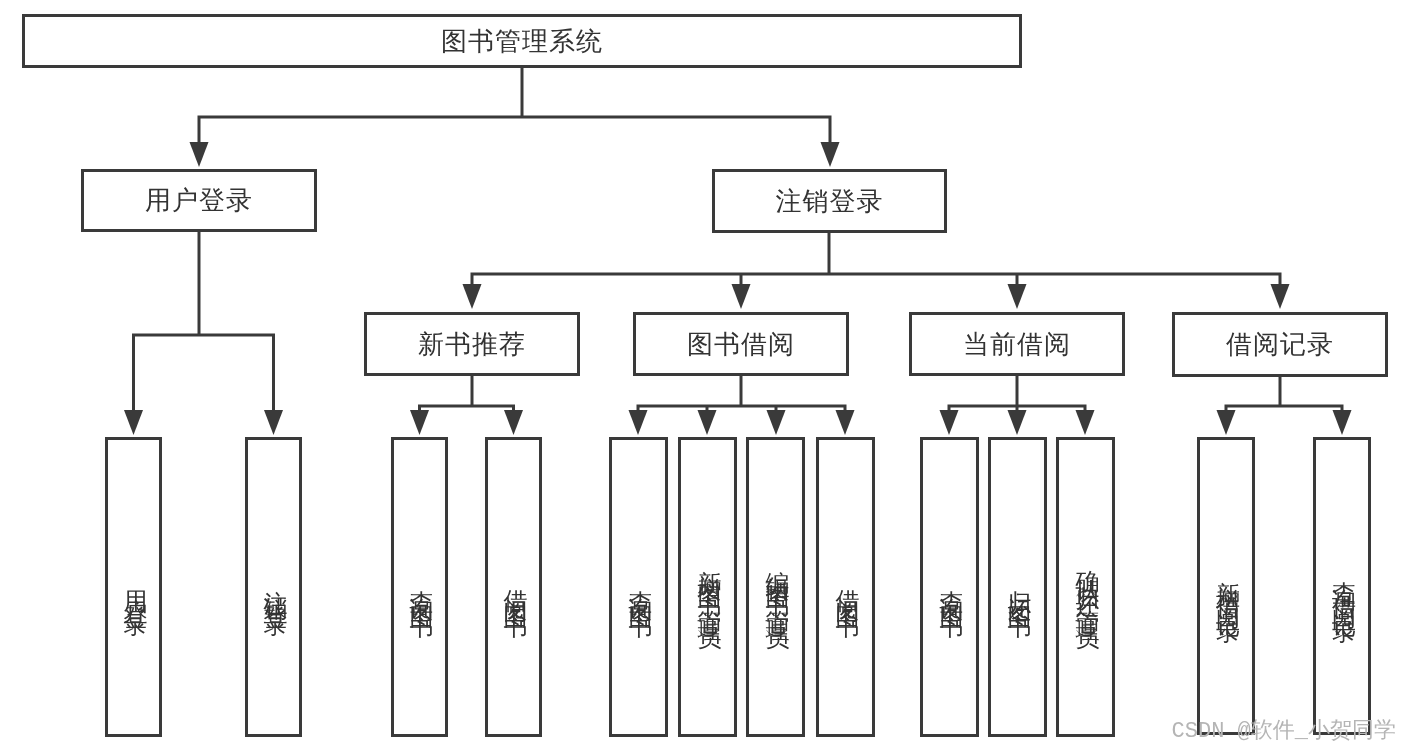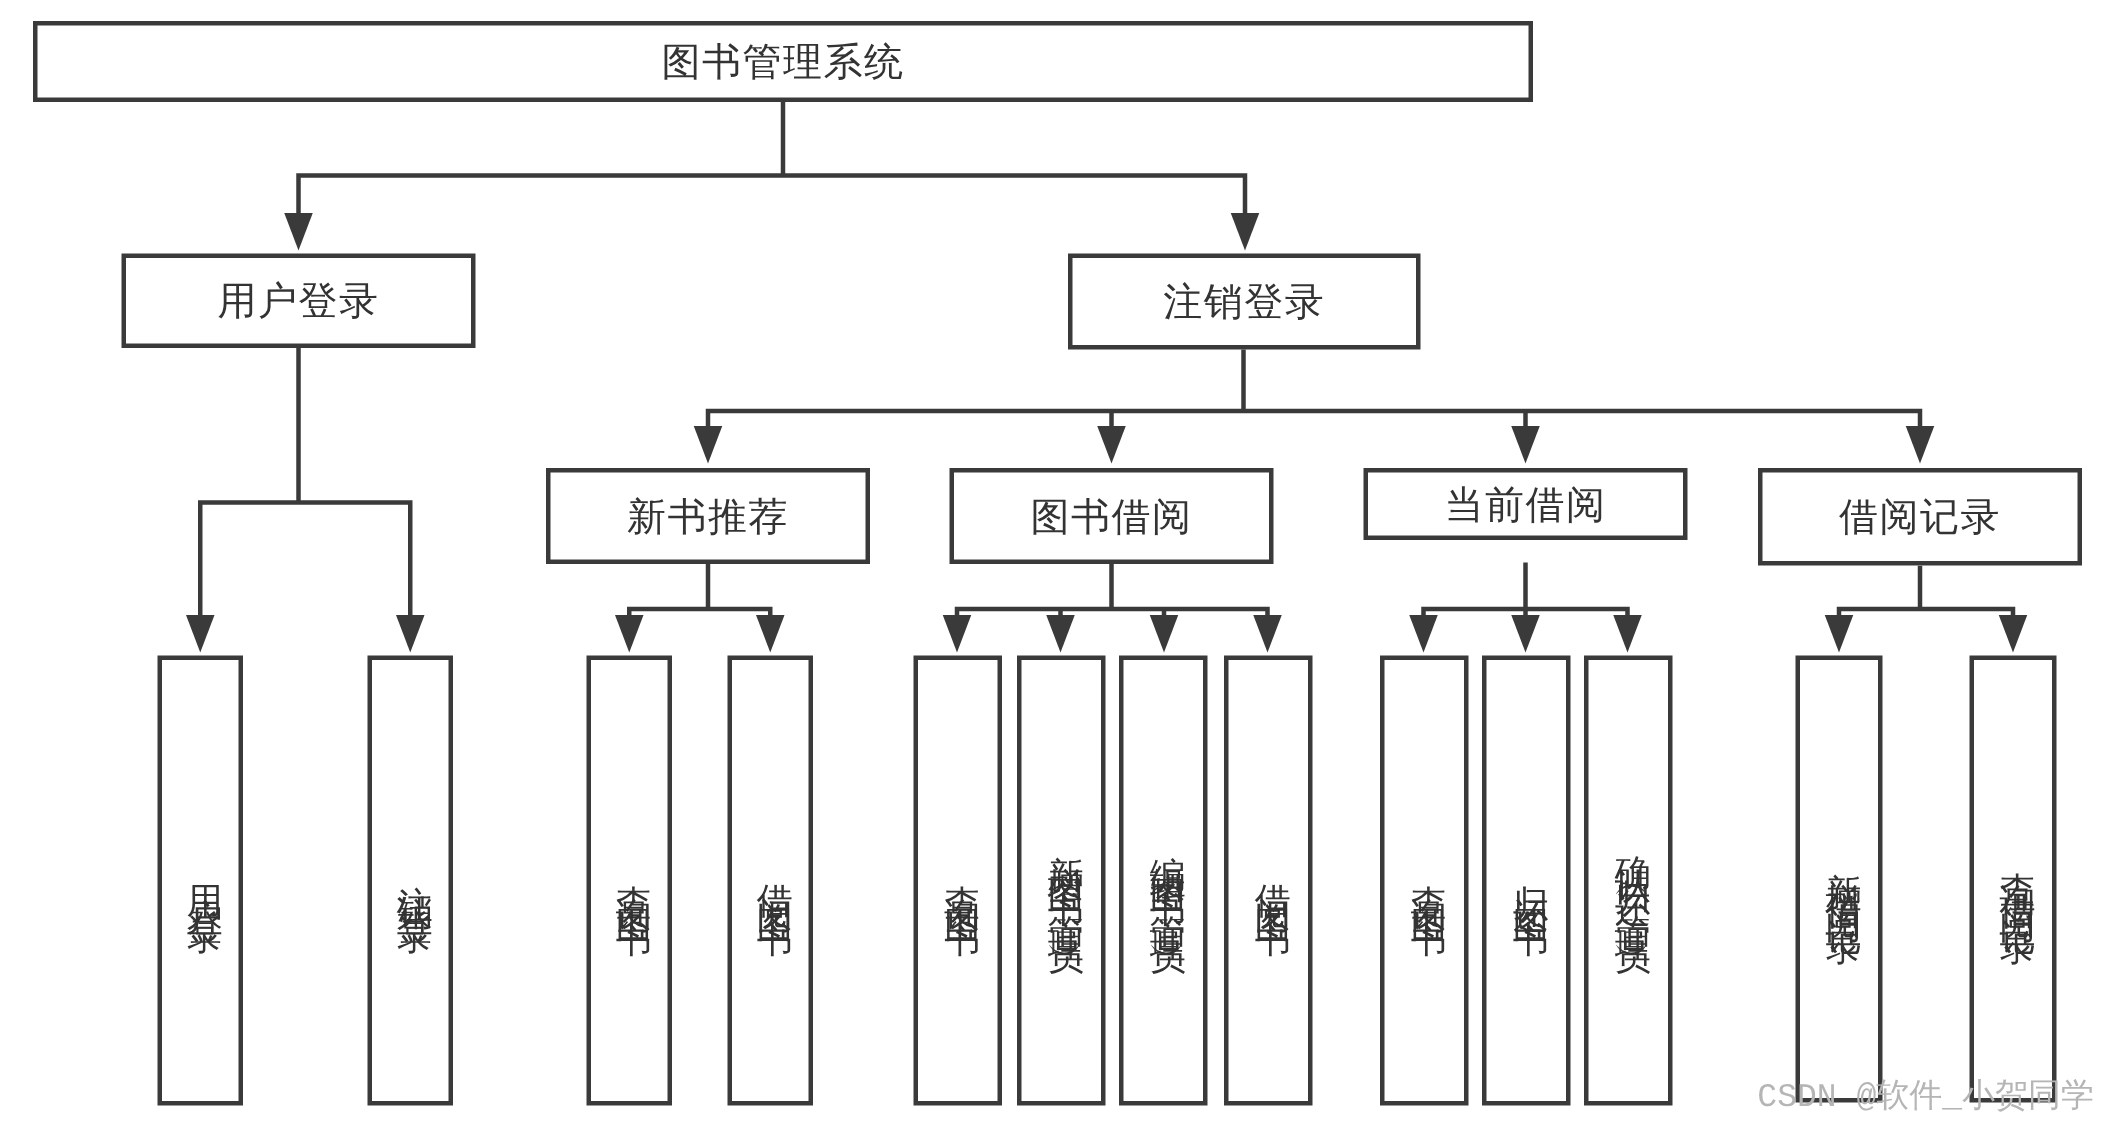--- a/index.html
+++ b/index.html
@@ -108,21 +108,21 @@
   <div class="node h" style="left:712px;top:169px;width:235px;height:64px">
     <span>注销登录</span>
   </div>
 
   <div class="node h" style="left:633px;top:312px;width:216px;height:64px">
     <span>图书借阅</span>
   </div>
   <div class="node h" style="left:364px;top:312px;width:216px;height:64px">
     <span>新书推荐</span>
   </div>
-  <div class="node h" style="left:909px;top:312px;width:216px;height:48px">
+  <div class="node h" style="left:909px;top:312px;width:216px;height:64px">
     <span>当前借阅</span>
   </div>
   <div class="node h" style="left:1172px;top:312px;width:216px;height:65px">
     <span>借阅记录</span>
   </div>
 
   <div class="node v" style="left:105px;top:437px;width:57px;height:300px">
     <span>用户登录</span>
   </div>
   <div class="node v" style="left:245px;top:437px;width:57px;height:300px">

